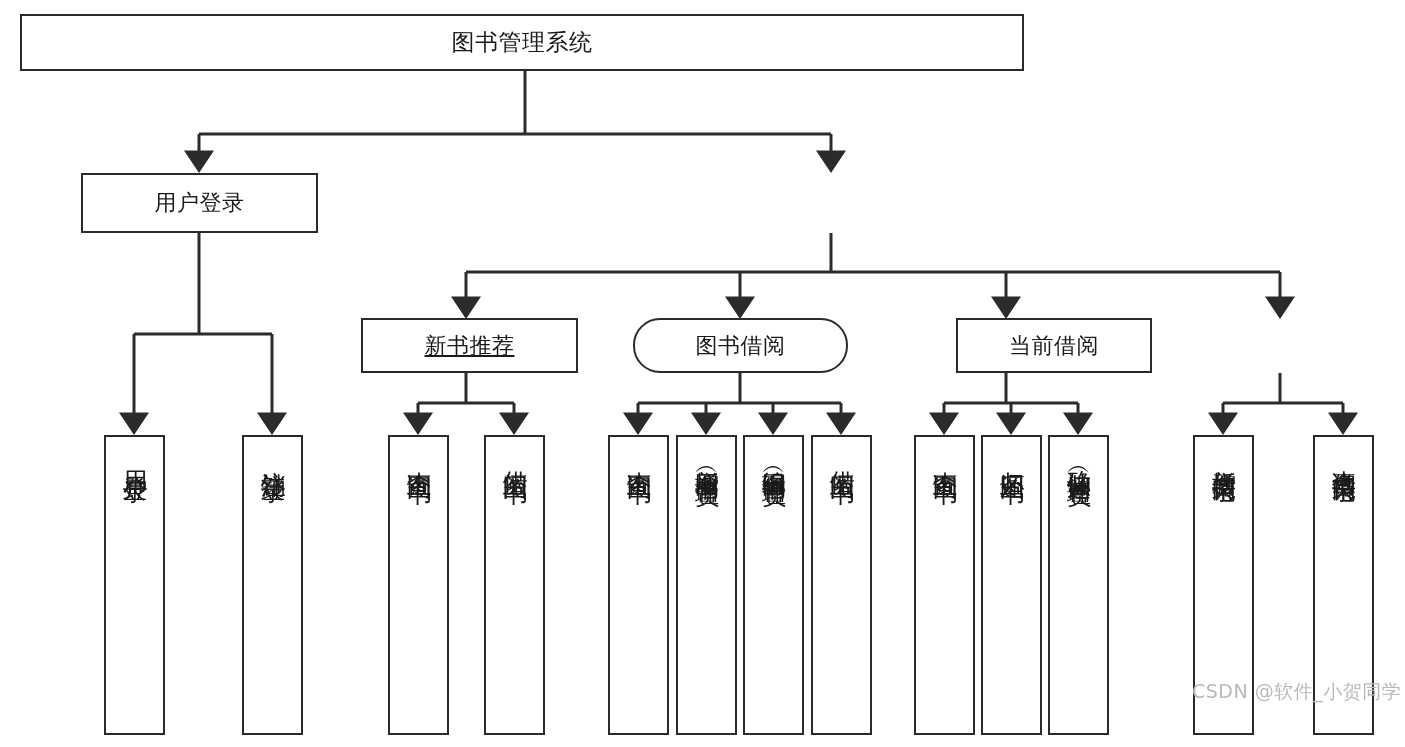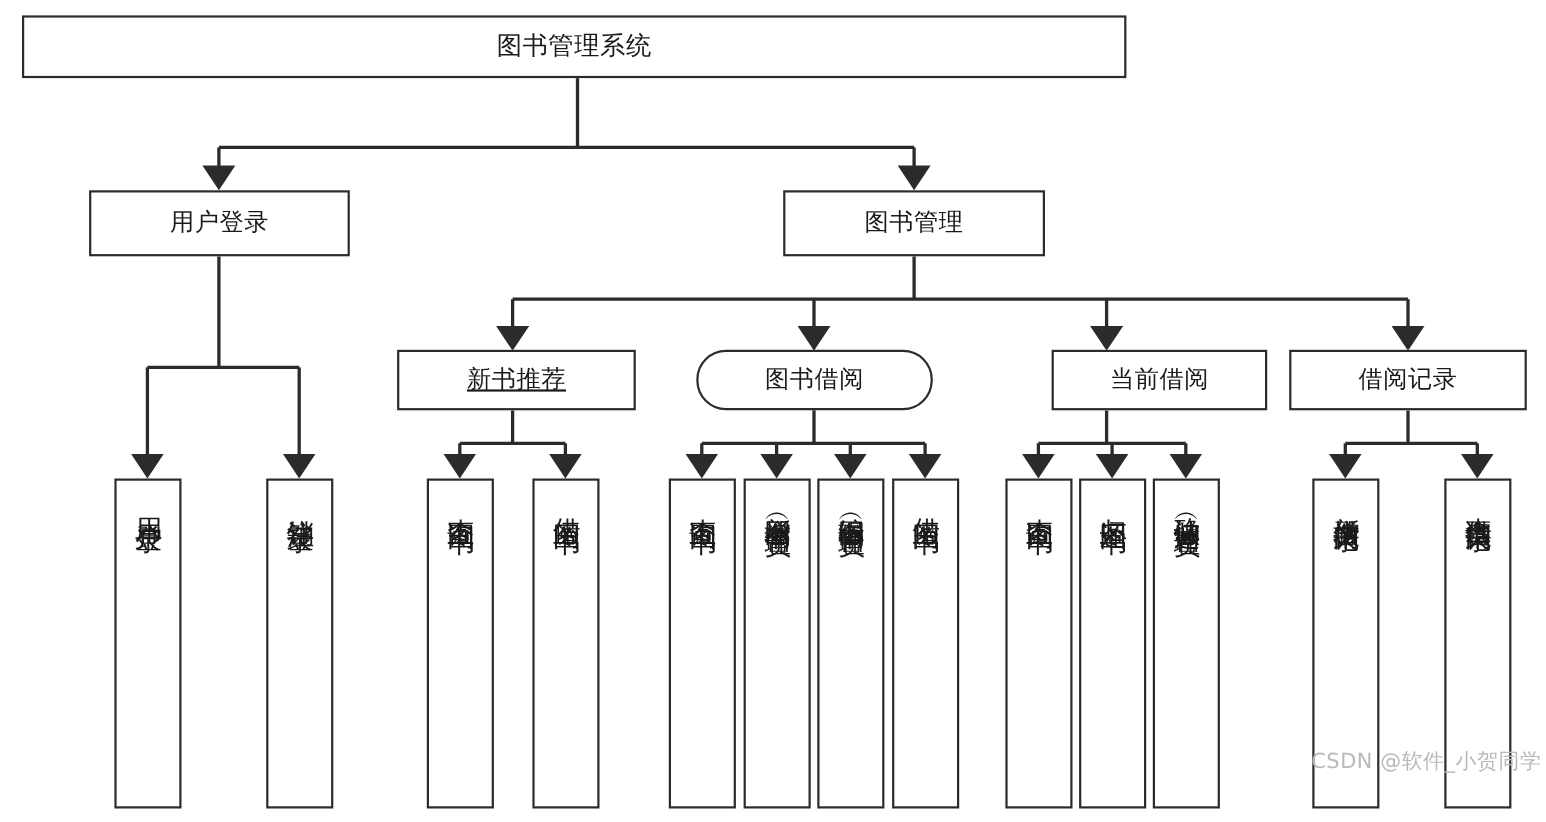--- a/index.html
+++ b/index.html
@@ -114,35 +114,29 @@
     </g>
   </svg>
 
   <div class="node h-node" id="node-root" style="left:20px;top:14px;width:1004px;height:57px;">
     <span class="lbl">图书管理系统</span>
   </div>
 
   <div class="node h-node" style="left:81px;top:173px;width:237px;height:60px;">
     <span class="lbl">用户登录</span>
   </div>
-  <div class="node h-node" style="left:712px;top:173px;width:238px;height:60px;">
-    <span class="lbl">图书管理</span>
-  </div>
 
   <div class="node h-node" style="left:361px;top:318px;width:217px;height:55px;text-decoration:underline;">
     <span class="lbl">新书推荐</span>
   </div>
   <div class="node h-node" style="left:633px;top:318px;width:215px;height:55px;border-radius:27px;">
     <span class="lbl">图书借阅</span>
   </div>
   <div class="node h-node" style="left:956px;top:318px;width:196px;height:55px;">
     <span class="lbl">当前借阅</span>
-  </div>
-  <div class="node h-node" style="left:1172px;top:318px;width:216px;height:55px;">
-    <span class="lbl">借阅记录</span>
   </div>
 
   <div class="node v-node" style="left:104px;top:435px;width:61px;height:300px;">
     <span class="lbl">用户登录</span>
   </div>
   <div class="node v-node" style="left:242px;top:435px;width:61px;height:300px;">
     <span class="lbl">注销登录</span>
   </div>
 
   <div class="node v-node" style="left:388px;top:435px;width:61px;height:300px;">

